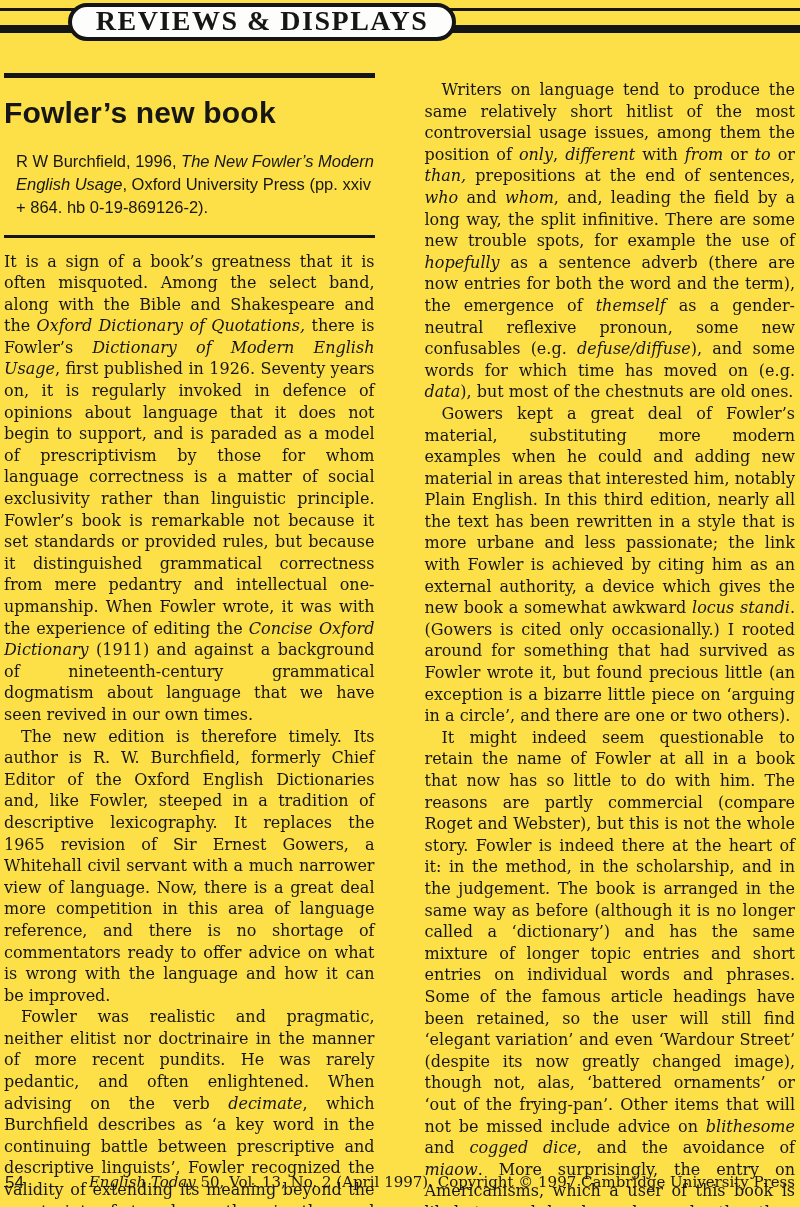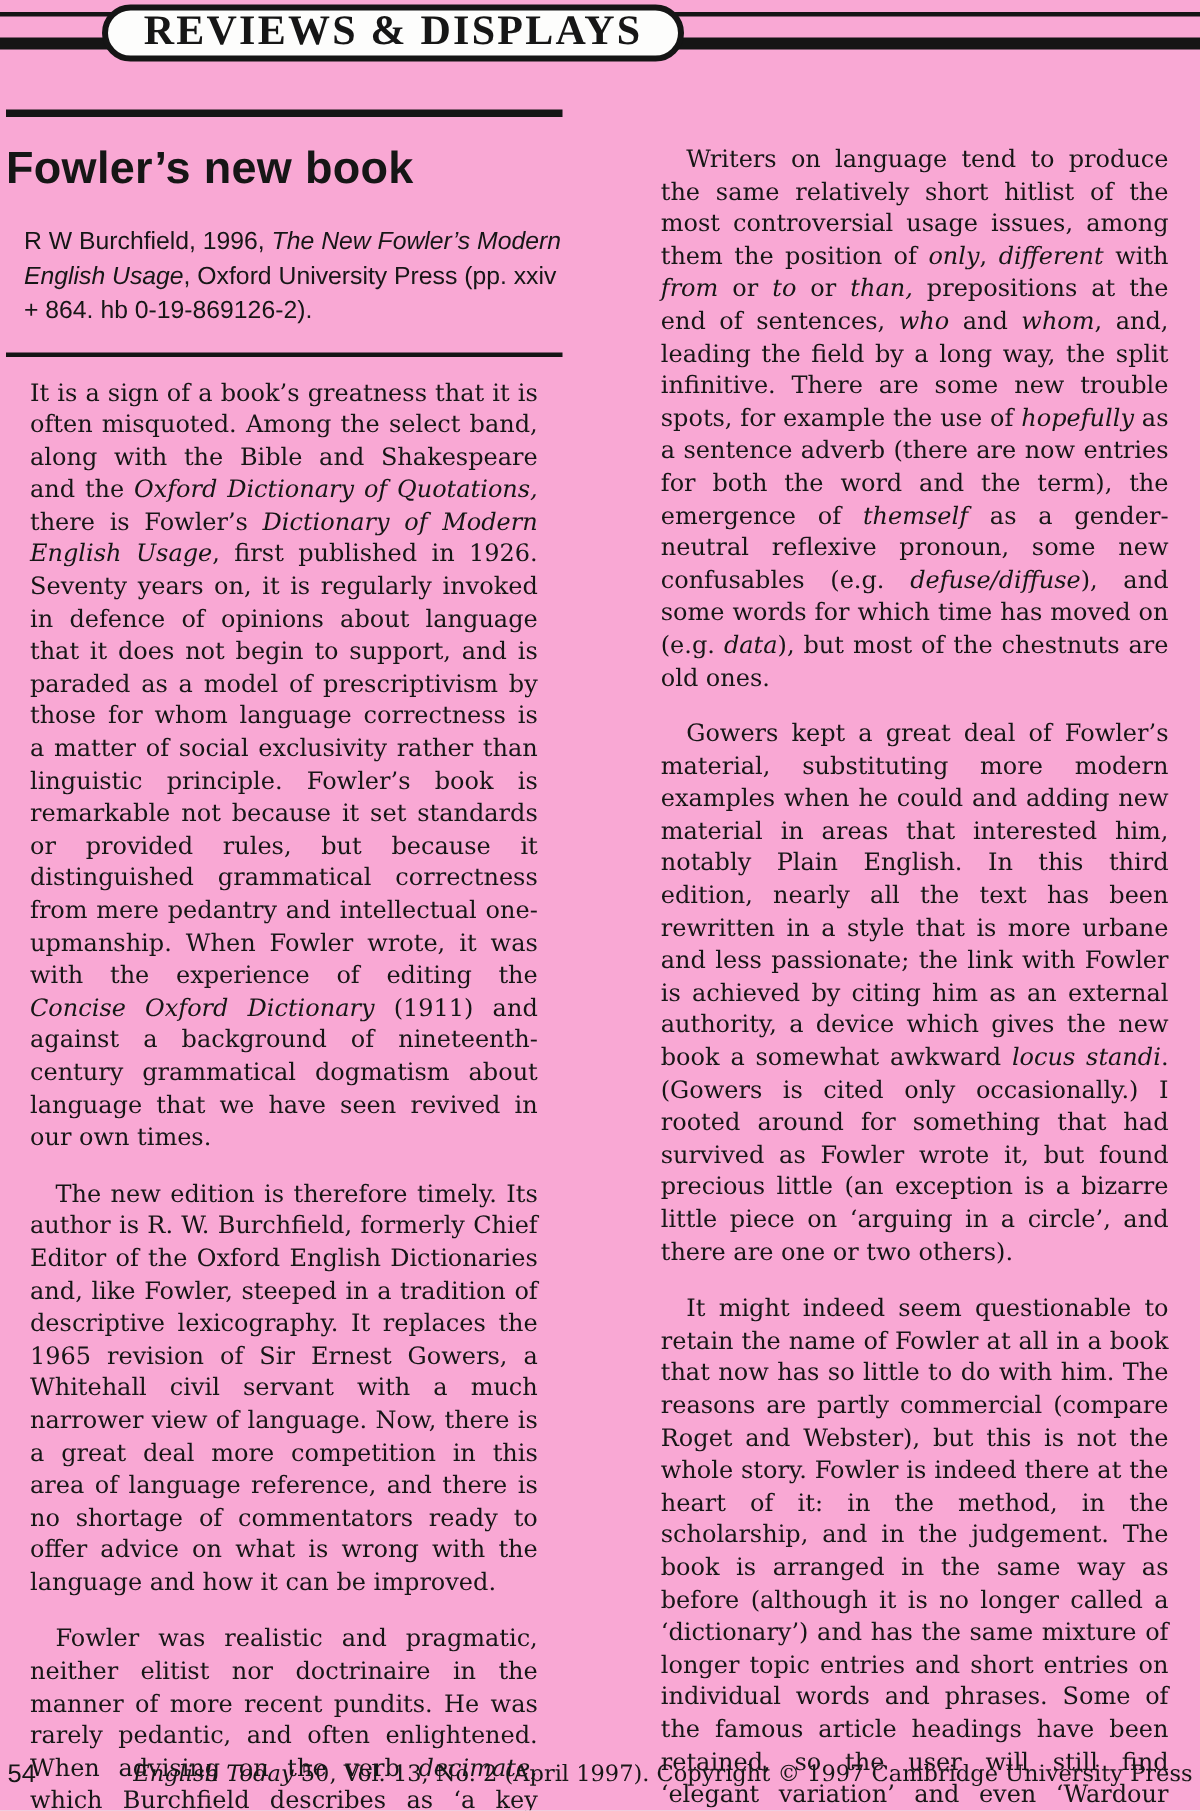--- a/index.html
+++ b/index.html
@@ -1,18 +1,18 @@
 <!DOCTYPE html>
 <html lang="en"><head>
 <meta charset="utf-8">
 <style>
   html, body { margin:0; padding:0; background:#e8e8e8; }
   .page {
     position:relative; width:800px; height:1207px; margin:0 auto;
-    background:#f9a8d4; color:#161616; overflow:hidden;
+    background:#fde047; color:#161616; overflow:hidden;
     font-family:"DejaVu Serif", serif;
   }
   
   .banner { position:relative; height:46px; }
   .banner-line-thin  { position:absolute; top:8px;  left:0; width:100%; height:3px; background:#151515; }
   .banner-line-thick { position:absolute; top:25px; left:0; width:100%; height:8px; background:#151515; }
   .banner-capsule {
     position:absolute; top:3px; left:68px; width:388px; height:38px;
     background:#fdfdfc; border:4px solid #151515; border-radius:23px;
     display:flex; align-items:center; justify-content:center; z-index:2; box-sizing:border-box;
@@ -31,21 +31,21 @@
     margin:18px 0 0 0; letter-spacing:0.2px;
   }
   .article-citation {
     font-family:"Liberation Sans", sans-serif; font-size:16.5px; line-height:23px;
     margin:20px 0 0 12px;
   }
   .article-byline {
     font-family:"Liberation Sans", sans-serif; font-size:16.5px; margin:25px 0 0 0;
   }
   .body-p {
-    font-size:16px; line-height:21.6px; text-align:justify; margin:16px;
+    font-size:16px; line-height:21.6px; text-align:justify; margin:0;
     hyphens:auto; -webkit-hyphens:auto;
   }
   .rule-thin + .body-p { margin-top:13px; }
   .indent { text-indent:17px; }
   .col-right { padding-top:33px; }
   em { font-style:italic; }
   
   .footer {
     position:absolute; left:5px; right:5px; bottom:14px;
     display:flex; justify-content:space-between; align-items:flex-start;margin-top:48px;

